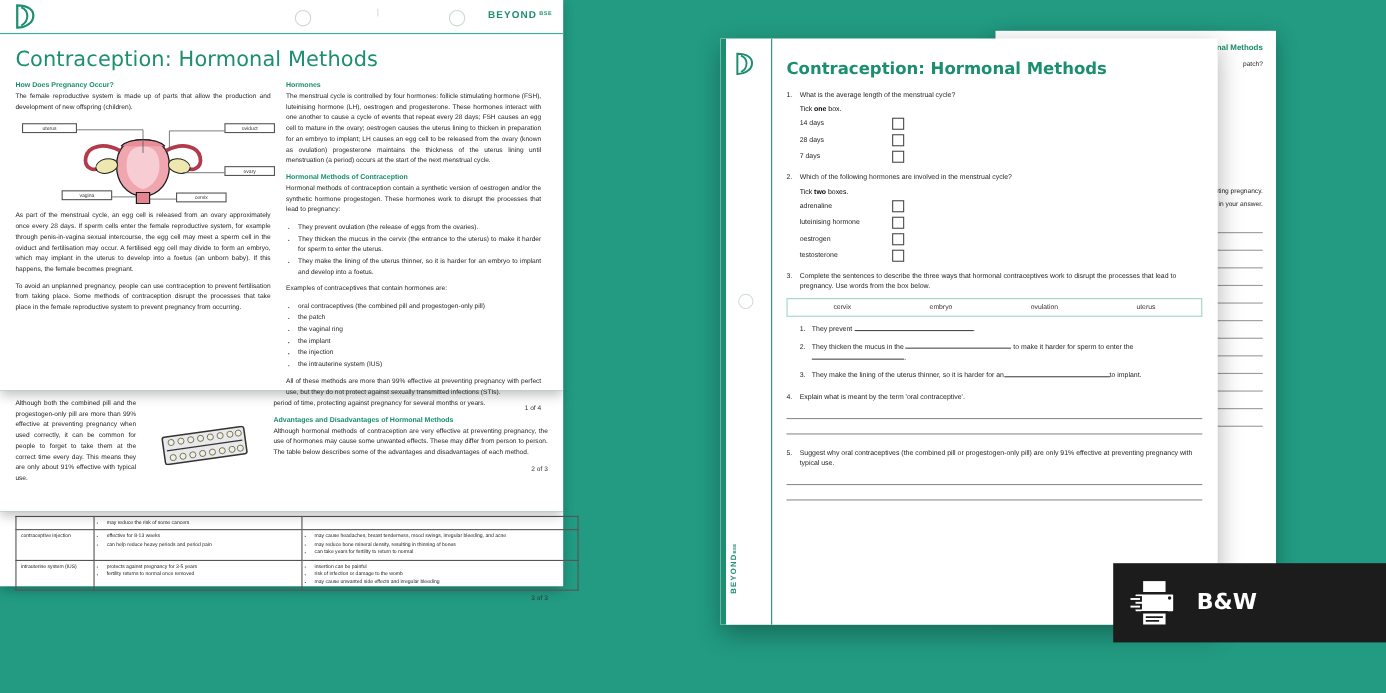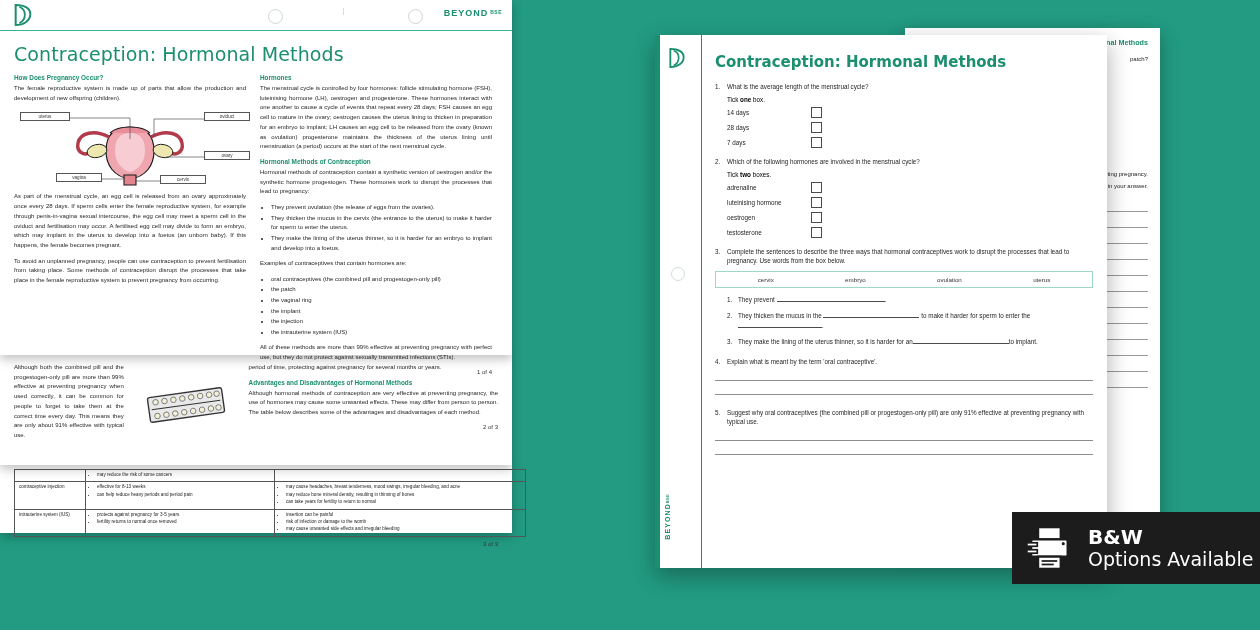--- a/index.html
+++ b/index.html
@@ -449,17 +449,16 @@
       <rect x="6" y="16" width="42" height="20" rx="2" fill="#fff" stroke="#1c1c1c" stroke-width="2.5"></rect>
       <rect x="1" y="20" width="12" height="4" fill="#fff" stroke="#1c1c1c" stroke-width="2"></rect>
       <rect x="1" y="28" width="12" height="4" fill="#fff" stroke="#1c1c1c" stroke-width="2"></rect>
       <rect x="14" y="36" width="26" height="14" fill="#fff" stroke="#1c1c1c" stroke-width="2.5"></rect>
       <line x1="18" y1="41" x2="36" y2="41" stroke="#1c1c1c" stroke-width="2"></line>
       <line x1="18" y1="45" x2="32" y2="45" stroke="#1c1c1c" stroke-width="2"></line>
       <circle cx="43" cy="21" r="1.8" fill="#1c1c1c"></circle>
     </svg>
     <div class="bw-text">
       <div class="bw-top">B&amp;W</div>
-      <div class="bw-bot">Options Available</div>
     </div>
   </div>
 
 </div>
 
 </body></html>

